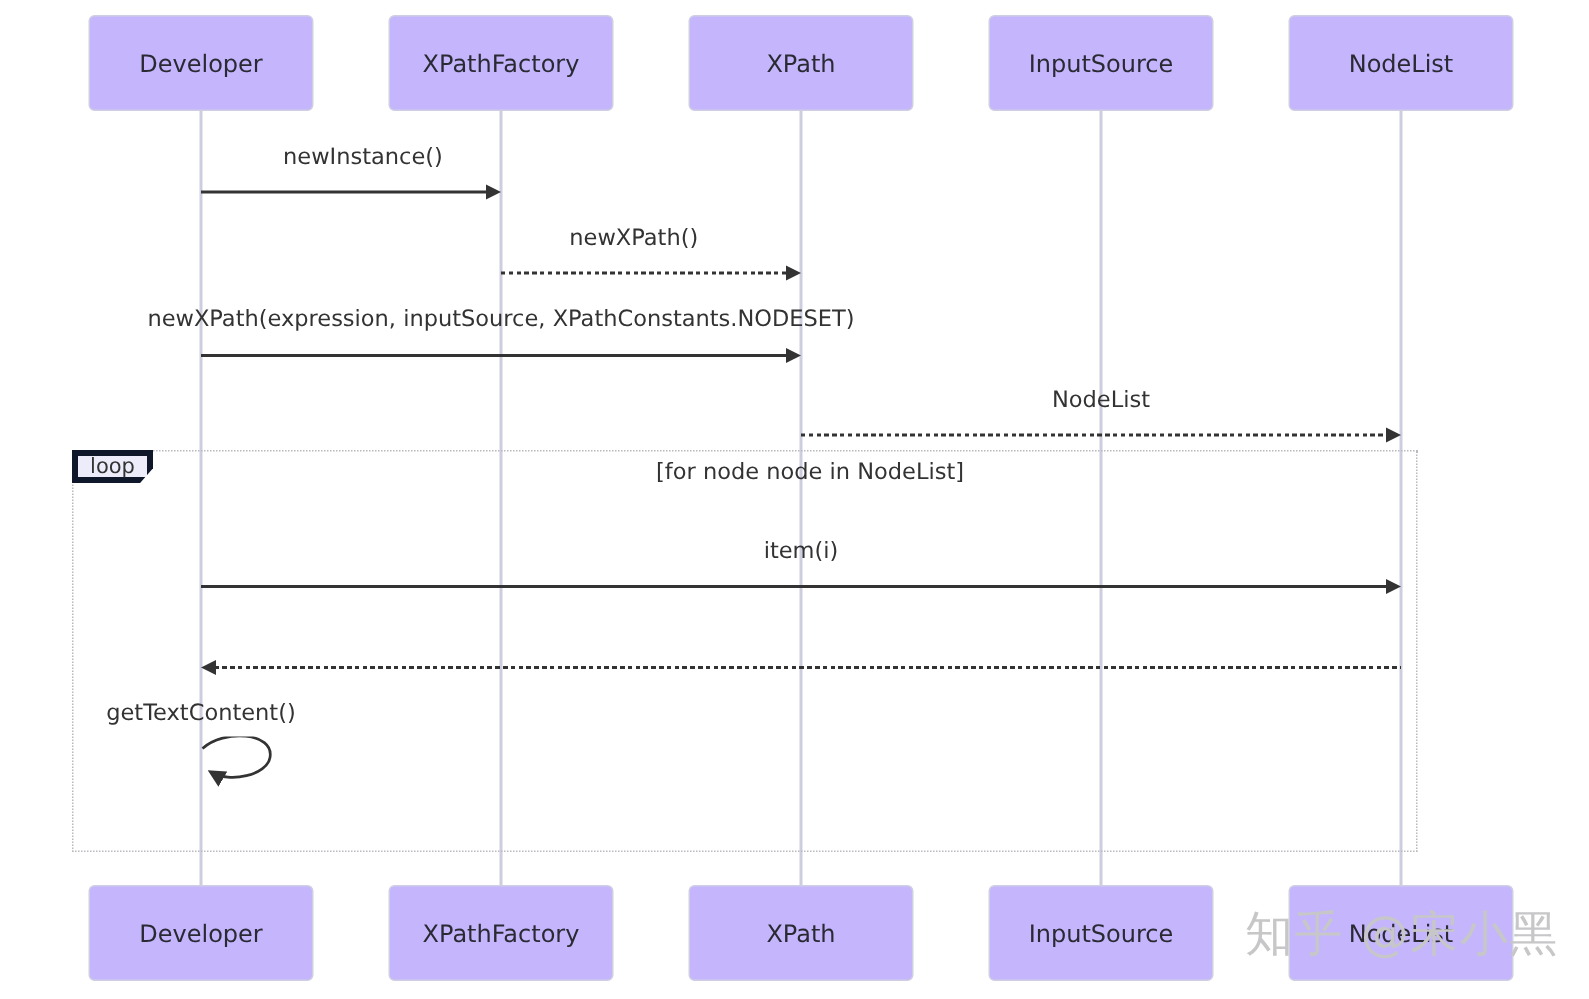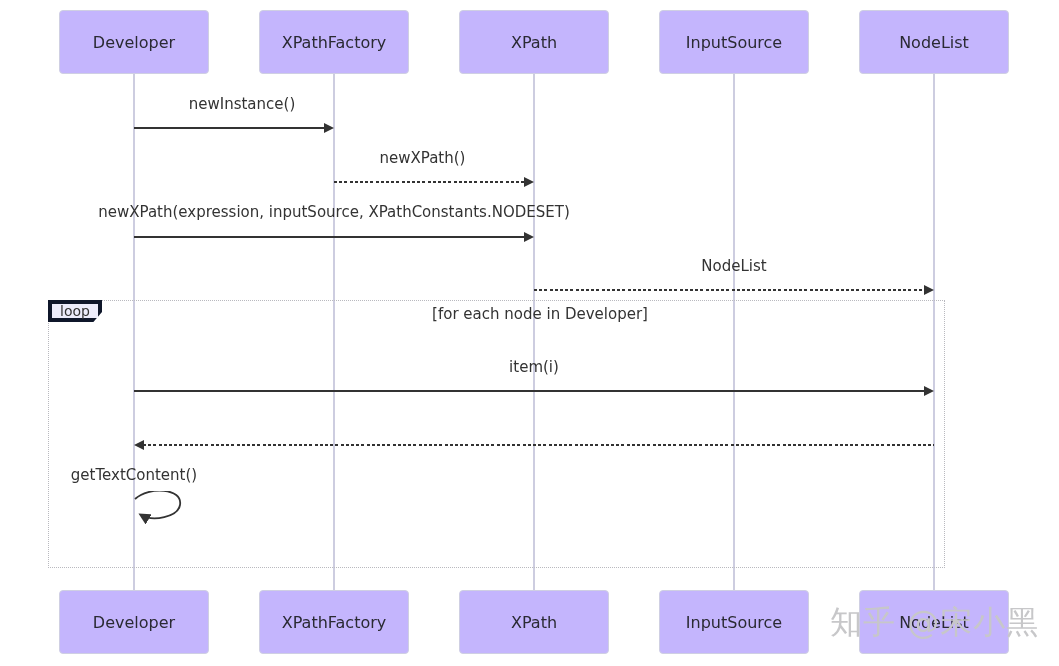--- a/index.html
+++ b/index.html
@@ -123,21 +123,21 @@
   <div class="lifeline" style="left:133px"></div>
   <div class="lifeline" style="left:333px"></div>
   <div class="lifeline" style="left:533px"></div>
   <div class="lifeline" style="left:733px"></div>
   <div class="lifeline" style="left:933px"></div>
 
   <div class="loop-frame"></div>
   <div class="loop-tab">
     <span>loop</span>
   </div>
-  <div class="loop-condition">[for each node in Developer]</div>
+  <div class="loop-condition">[for node node in NodeList]</div>
 
   <div class="actor top" style="left:59px">Developer</div>
   <div class="actor top" style="left:259px">XPathFactory</div>
   <div class="actor top" style="left:459px">XPath</div>
   <div class="actor top" style="left:659px">InputSource</div>
   <div class="actor top" style="left:859px">NodeList</div>
 
   <div class="actor bottom" style="left:59px">Developer</div>
   <div class="actor bottom" style="left:259px">XPathFactory</div>
   <div class="actor bottom" style="left:459px">XPath</div>

